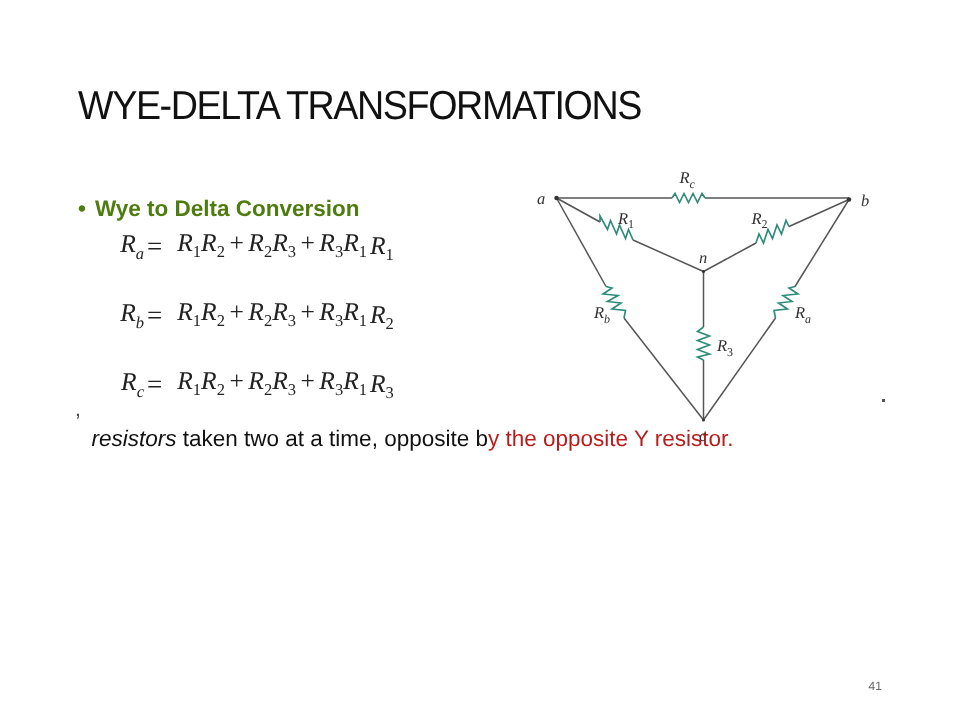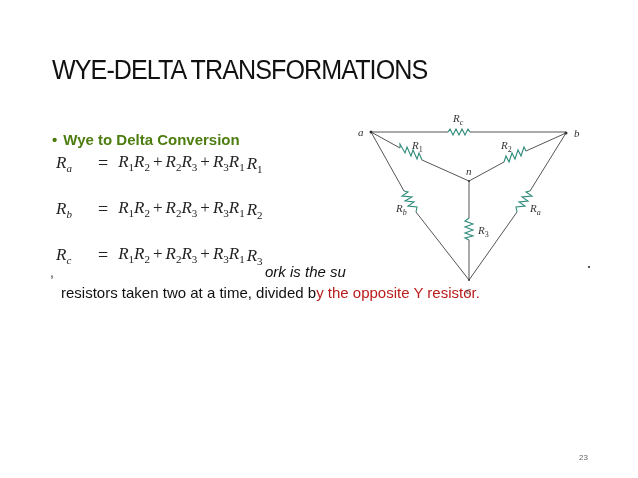--- a/index.html
+++ b/index.html
@@ -1,34 +1,34 @@
 <!DOCTYPE html>
 <html><head>
 <meta charset="utf-8">
 <style>
   html, body { margin: 0; padding: 0; background: #ffffff; }
   body { width: 638px; height: 478px; position: relative; overflow: hidden; font-family: "Liberation Sans", sans-serif; color: #000; }
-  .slide { position: absolute; left: 0; top: 0; width: 638px; height: 343px; background: #fff; }
+  .slide { position: absolute; left: 0; top: 0; width: 638px; height: 343px; background: #fff; text-align: right; }
   .title { position: absolute; left: 52px; top: 55px; font-family: "Liberation Sans", sans-serif; font-size: 27px; letter-spacing: -1px; color: #111; white-space: nowrap; transform: scaleX(0.93); transform-origin: left center; }
   .bullet-line { position: absolute; left: 52px; top: 131px; font-size: 15px; font-weight: bold; color: #4d7c0f; white-space: nowrap; }
   .bullet-dot { margin-right: 6px; font-weight: bold; }
   .formula { position: absolute; left: 56px; font-family: "Liberation Serif", serif; font-style: italic; font-size: 17px; color: #222; display: flex; align-items: center; }
   .formula .lhs { width: 40px; }
   .formula .lhs sub { font-size: 11px; }
   .formula .eq { font-style: normal; margin: 0 8px 0 2px; font-size: 18px; }
   .frac { display: inline-flex; flex-direction: row; align-items: center; }
   .frac .num { padding: 0 2px 2px; white-space: nowrap; }
   .frac .num sub, .frac .den sub { font-size: 11px; font-style: normal; }
   .frac .bar { width: 100%; height: 1px; background: #222; }
   .frac .den { padding-top: 2px; }
   .plus { font-style: normal; margin: 0 3px; }
   .comma { position: absolute; left: 50px; top: 264px; font-size: 14px; color: #444; }
   .body-text1 { position: absolute; left: 265px; top: 263px; font-size: 15px; font-style: italic; color: #111; white-space: nowrap; }
   .body-text2 { position: absolute; left: 61px; top: 284px; font-size: 15px; color: #111; white-space: nowrap; }
-  .body-text2 .it { }
+  .body-text2 .it { font-style: italic; }
   .body-text2 .faded { color: #b91c1c; }
   .stray-dot { position: absolute; left: 588px; top: 266px; width: 2px; height: 2px; background: #555; }
   .page-num { position: absolute; left: 579px; top: 453px; font-size: 8px; color: #666; }
   .diagram { position: absolute; left: 340px; top: 100px; width: 260px; height: 200px; }
   .diagram svg { width: 260px; height: 200px; }
   .lbl { font-family: "Liberation Serif", serif; font-style: italic; font-size: 11px; fill: #333; }
 </style>
 </head>
 <body>
 
@@ -70,23 +70,22 @@
     <span class="eq">=</span>
     <span class="frac">
       <span class="num">
         <span>R</span><sub>1</sub><span>R</span><sub>2</sub><span class="plus">+</span><span>R</span><sub>2</sub><span>R</span><sub>3</sub><span class="plus">+</span><span>R</span><sub>3</sub><span>R</span><sub>1</sub>
       </span>
       <span class="bar"></span>
       <span class="den"><span>R</span><sub>3</sub></span>
     </span>
   </div>
 
-  <div class="body-text1">ork is the su</div>
   <div class="body-text2">
-    <span class="it">resistors</span><span> taken two at a time, divided b</span><span class="faded">y the opposite Y resistor.</span>
+    <span class="it">resistors</span><span> taken two at a time, opposite b</span><span class="faded">y the opposite Y resistor.</span>
   </div>
   <div class="stray-dot"></div>
 
   <div class="diagram">
     <svg viewBox="0 0 260 200" xmlns="http://www.w3.org/2000/svg">
       <g stroke="#555" stroke-width="1" fill="none">
 
         <line x1="31" y1="32" x2="108" y2="32"></line>
         <line x1="130" y1="32" x2="226" y2="32"></line>
 
@@ -131,14 +130,14 @@
       <text class="lbl" x="126" y="75">n</text>
       <text class="lbl" x="113" y="22"><tspan>R</tspan><tspan font-size="8" dy="3">c</tspan></text>
       <text class="lbl" x="72" y="49"><tspan>R</tspan><tspan font-size="8" dy="3" font-style="normal">1</tspan></text>
       <text class="lbl" x="161" y="49"><tspan>R</tspan><tspan font-size="8" dy="3" font-style="normal">2</tspan></text>
       <text class="lbl" x="138" y="134"><tspan>R</tspan><tspan font-size="8" dy="3" font-style="normal">3</tspan></text>
       <text class="lbl" x="56" y="112"><tspan>R</tspan><tspan font-size="8" dy="3">b</tspan></text>
       <text class="lbl" x="190" y="112"><tspan>R</tspan><tspan font-size="8" dy="3">a</tspan></text>
     </svg>
   </div>
 
-  <div class="page-num">23</div>
+  <div class="page-num">41</div>
 </div>
 
 </body></html>

